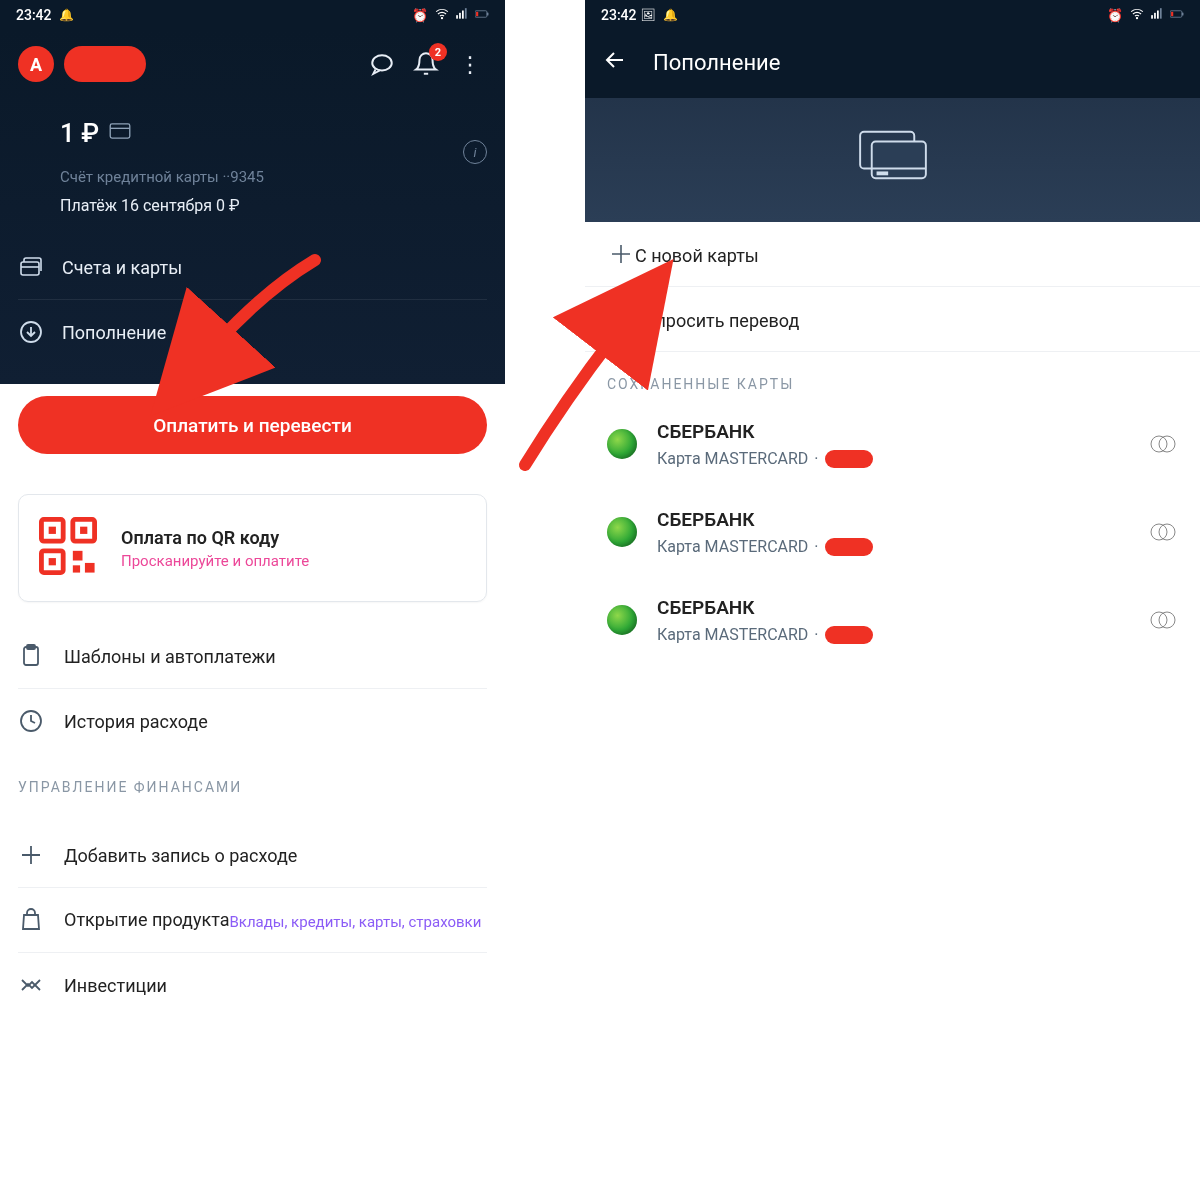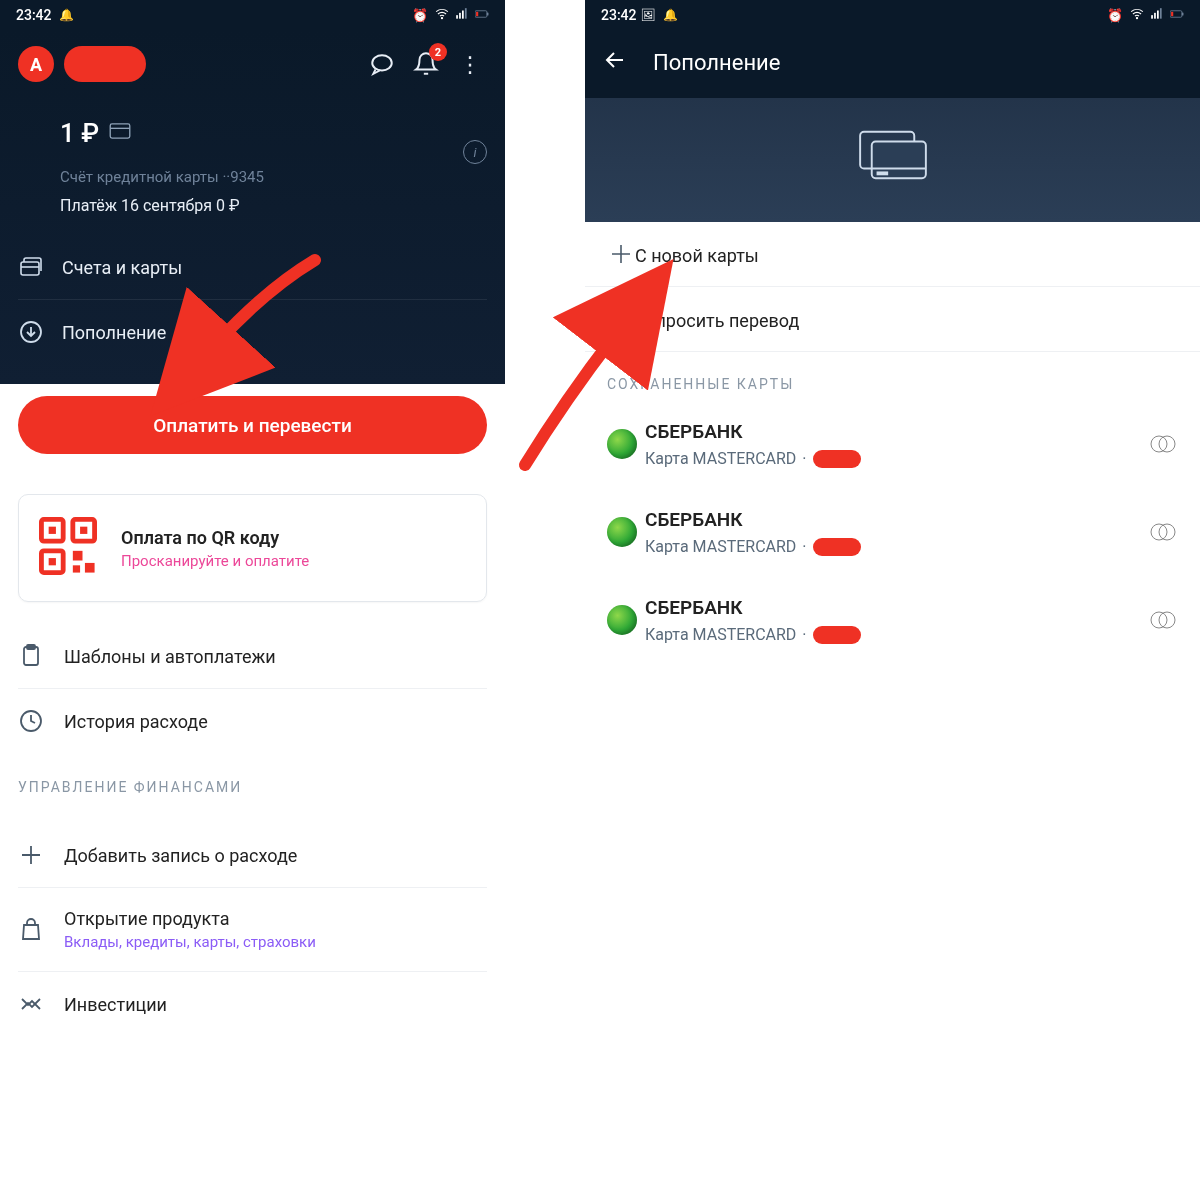--- a/index.html
+++ b/index.html
@@ -132,21 +132,21 @@
     font-size: 18px; color: #222;
   }
   .l-item.noborder { border-bottom: none; }
   .l-icn { width: 26px; display: flex; justify-content: center; color: #4a5a6a; }
   .l-icn svg { width: 24px; height: 24px; }
   .section-h {
     color: #8a97a5; font-size: 14px; letter-spacing: 2px;
     padding: 26px 0 6px;
   }
   .l-sub { color: #8b5cf6; font-size: 15px; margin-top: 4px; }
-  .l-col { display: flex; flex-direction: column; }
+  .l-col { display: flex; flex-direction: row; }
 
   
   .r-header {
     background: #0a1929;
     color: #fff;
     padding: 18px 18px 22px;
     display: flex; align-items: center; gap: 26px;
   }
   .r-back svg { width: 24px; height: 24px; }
   .r-title { font-size: 22px; }
@@ -167,21 +167,21 @@
     border-bottom: 1px solid #eef0f3;
     font-size: 18px; color: #222;
   }
   .r-icn { width: 28px; display: flex; justify-content: center; color: #4a5a6a; }
   .r-icn svg { width: 24px; height: 24px; }
   .r-section-h {
     color: #8a97a5; font-size: 14px; letter-spacing: 2px;
     padding: 24px 22px 8px;
   }
   .saved-card {
-    display: flex; align-items: center; gap: 8px;
+    display: flex; align-items: center; gap: 20px;
     padding: 20px 22px;
   }
   .bank-logo {
     width: 30px; height: 30px; border-radius: 50%;
     background: radial-gradient(circle at 35% 35%, #8fd84a 0%, #2ea836 55%, #1a7a28 100%);
     box-shadow: inset -2px -2px 4px rgba(0,0,0,0.2);
   }
   .sc-text .bank { font-size: 19px; font-weight: 600; color: #222; }
   .sc-text .ctype { font-size: 16px; color: #5a6a7a; margin-top: 6px; display: flex; align-items: center; gap: 6px;}
   .sc-spacer { flex: 1; }

